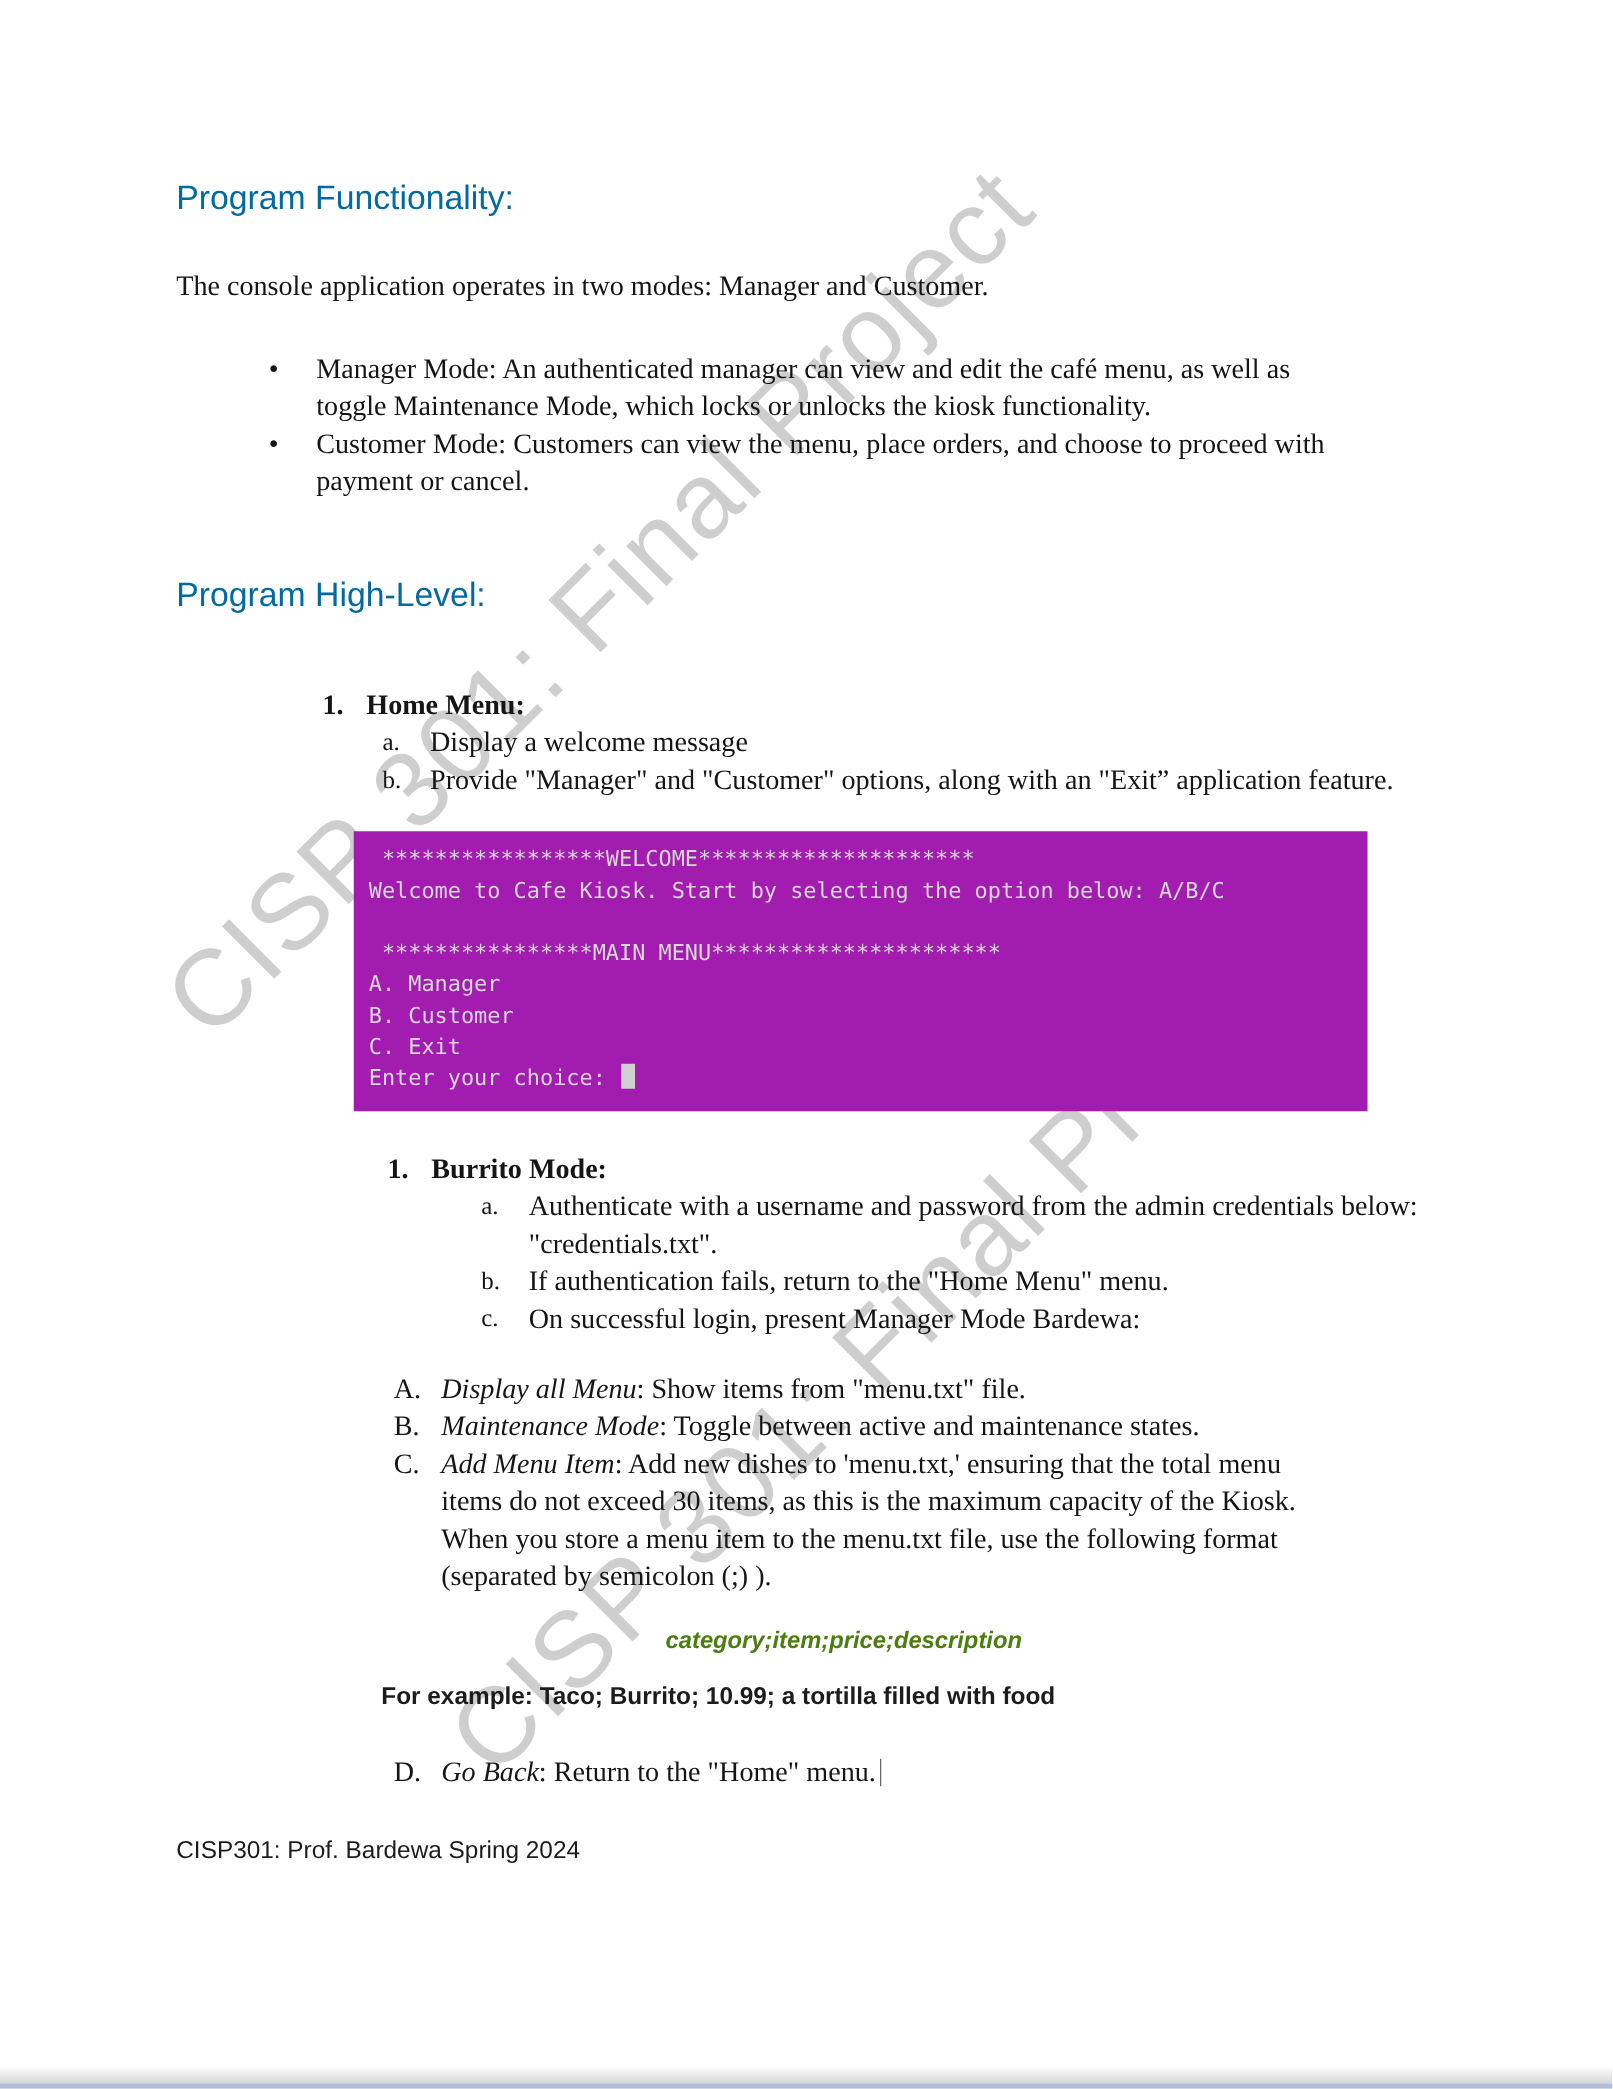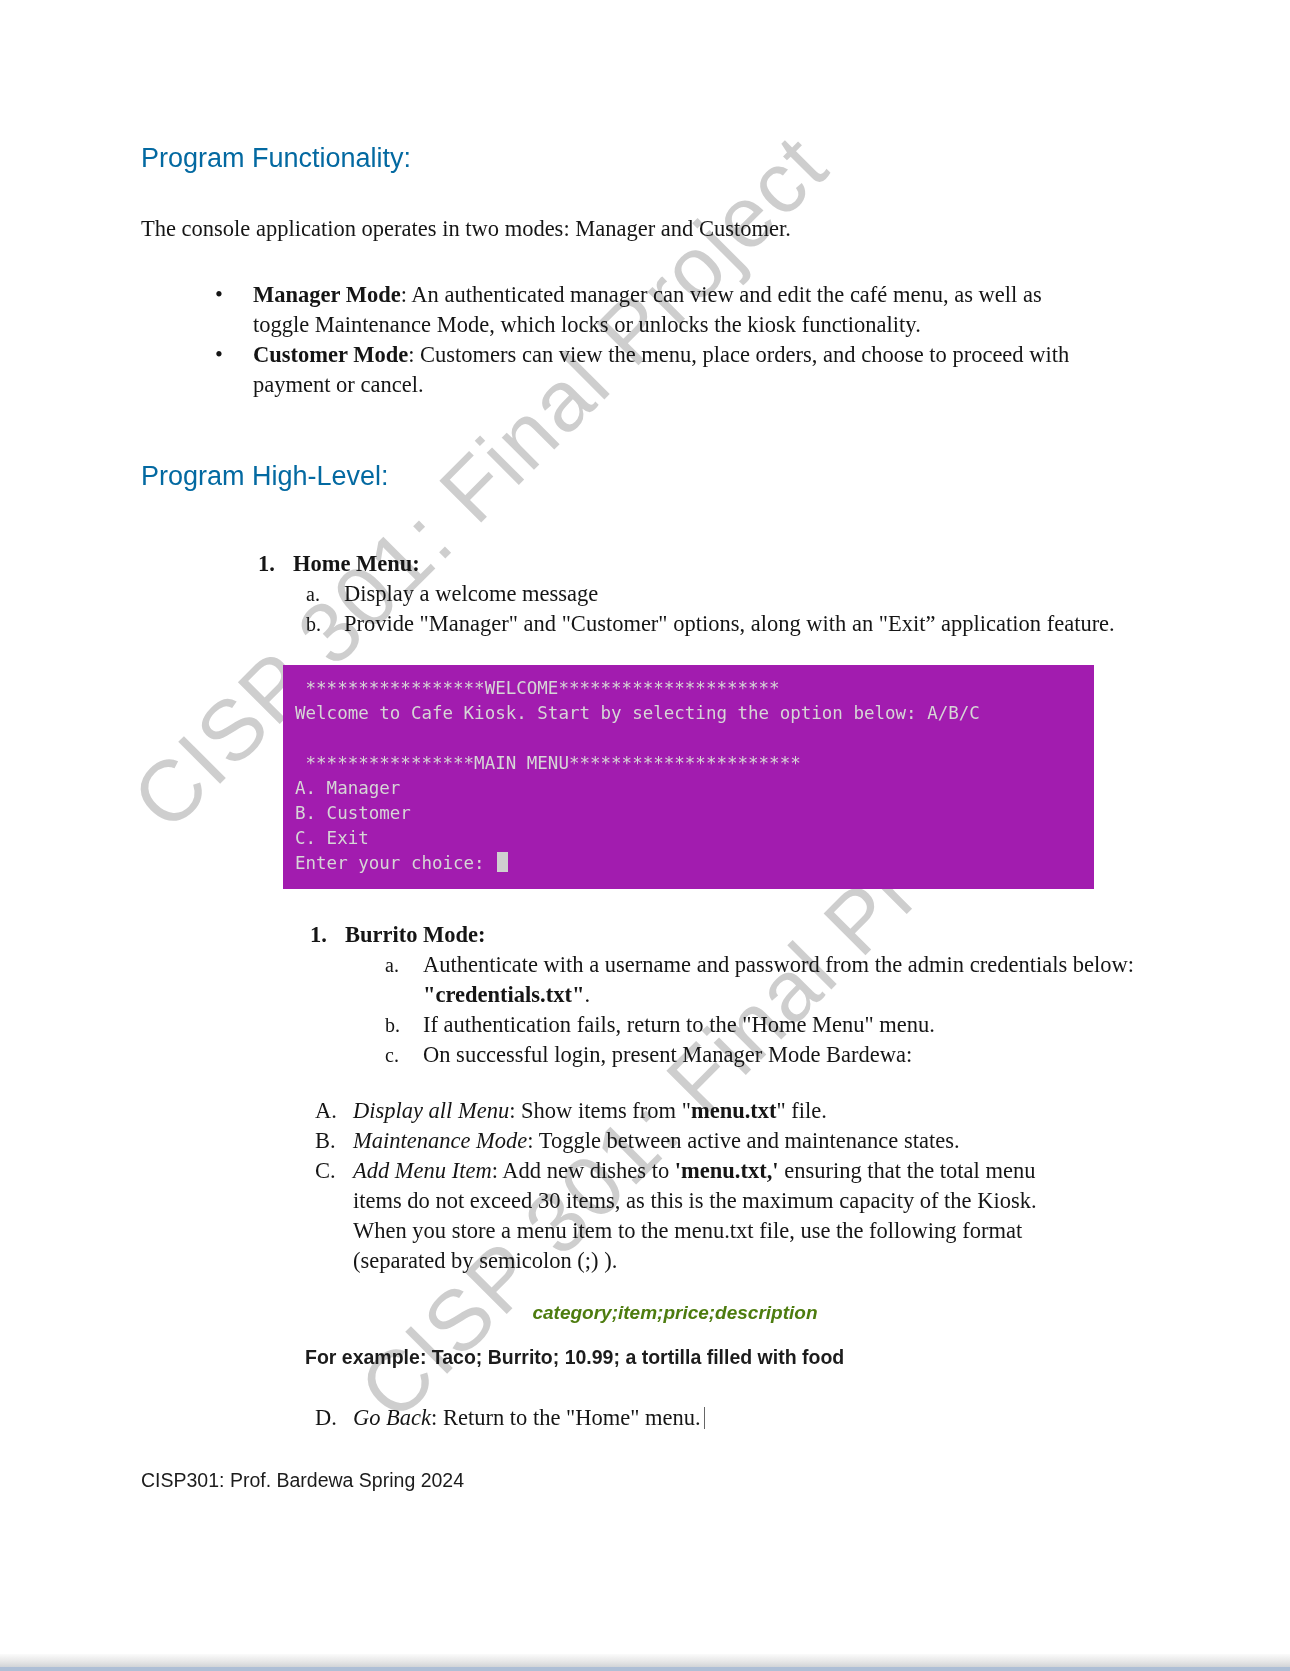--- a/index.html
+++ b/index.html
@@ -111,21 +111,21 @@
   
   .bottom-strip {
     position:absolute; z-index:3; left:0; right:0; bottom:0; height:17px;
     background:linear-gradient(to bottom, #fbfbfb 0%, #e6e6e6 45%, #c2c6cc 100%);
   }
   .bottom-line {
     position:absolute; z-index:4; left:0; right:0; bottom:0; height:4px;
     background:#aebfd6;
   }
 
-  b { font-weight:700;text-align:right; }
+  b { font-weight:400;text-align:right; }
   i { font-style:italic; }
 </style>
 </head>
 <body>
 
 <div class="page">
 
   <div class="wm wm1">CISP 301: Final Project</div>
   <div class="wm wm2">CISP 301: Final Project</div>
 

